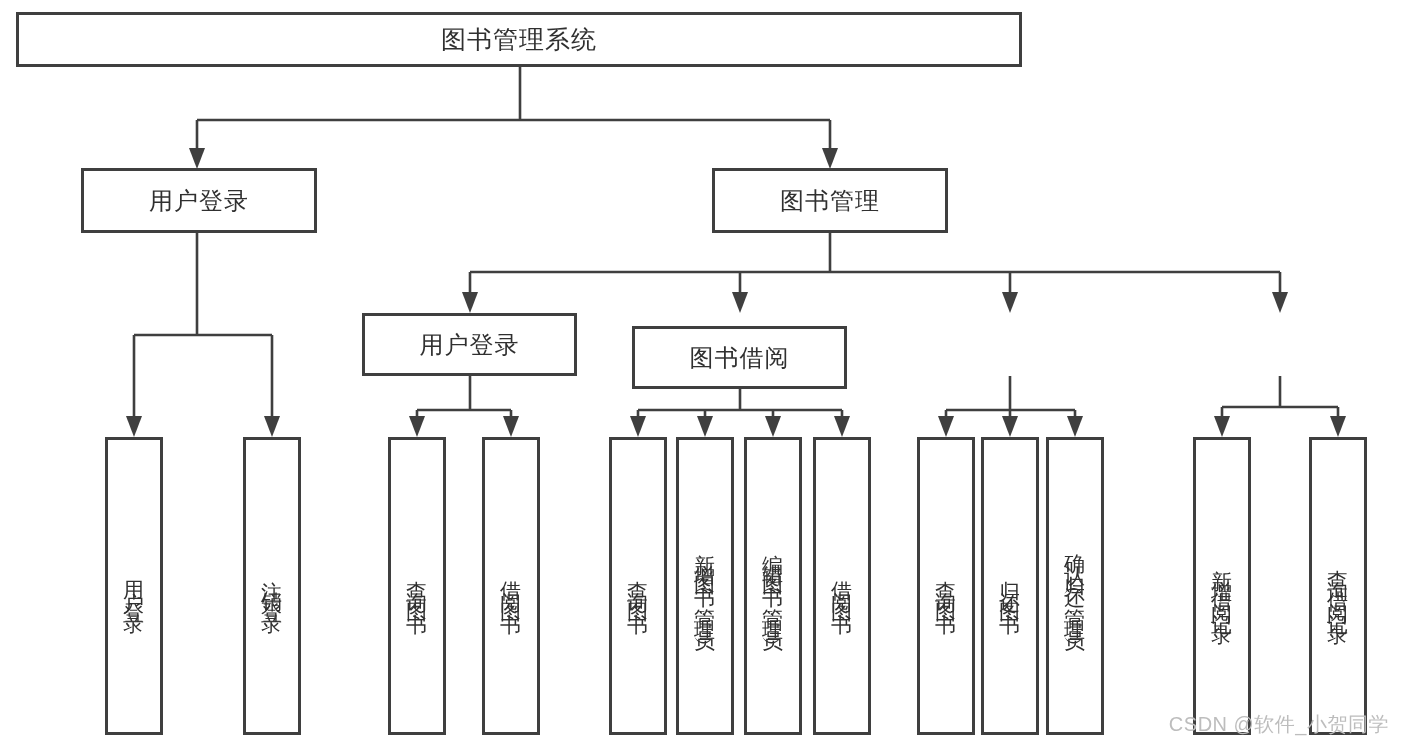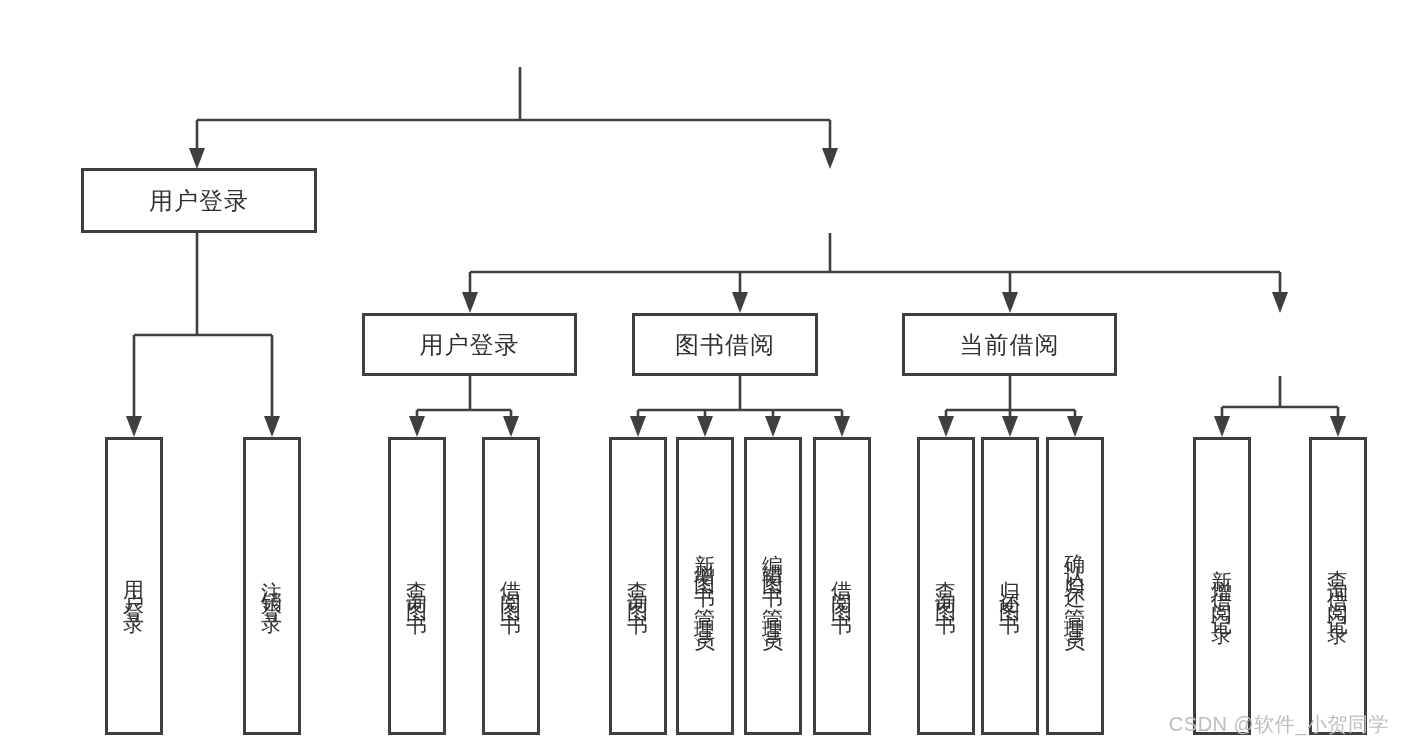--- a/index.html
+++ b/index.html
@@ -105,33 +105,36 @@
       <path class="head" d="M1067 416 L1083 416 L1075 437 Z"></path>
     </g>
 
     <g>
       <path class="stroke" d="M1280 376 V407 M1222 407 H1338 M1222 407 V421 M1338 407 V421"></path>
       <path class="head" d="M1214 416 L1230 416 L1222 437 Z"></path>
       <path class="head" d="M1330 416 L1346 416 L1338 437 Z"></path>
     </g>
   </svg>
 
+  <div class="box box-h box-root" style="left:16px;top:12px;width:1006px;height:55px">
+    <span class="label">图书管理系统</span>
+  </div>
 
   <div class="box box-h" style="left:81px;top:168px;width:236px;height:65px">
     <span class="label">用户登录</span>
+  </div>
+  <div class="box box-h" style="left:712px;top:168px;width:236px;height:65px">
+    <span class="label">图书管理</span>
   </div>
 
   <div class="box box-h" style="left:362px;top:313px;width:215px;height:63px">
     <span class="label">用户登录</span>
   </div>
-  <div class="box box-h" style="left:632px;top:313px;width:186px;height:63px">
+  <div class="box box-h" style="left:632px;top:326px;width:215px;height:63px">
     <span class="label">图书借阅</span>
-  </div>
-  <div class="box box-h" style="left:902px;top:313px;width:215px;height:63px">
-    <span class="label">当前借阅</span>
   </div>
 
   <div class="box box-v" style="left:105px;top:437px;width:58px;height:298px">
     <span class="label">用户登录</span>
   </div>
   <div class="box box-v" style="left:243px;top:437px;width:58px;height:298px">
     <span class="label">注销登录</span>
   </div>
   <div class="box box-v" style="left:388px;top:437px;width:58px;height:298px">
     <span class="label">查询图书</span>

